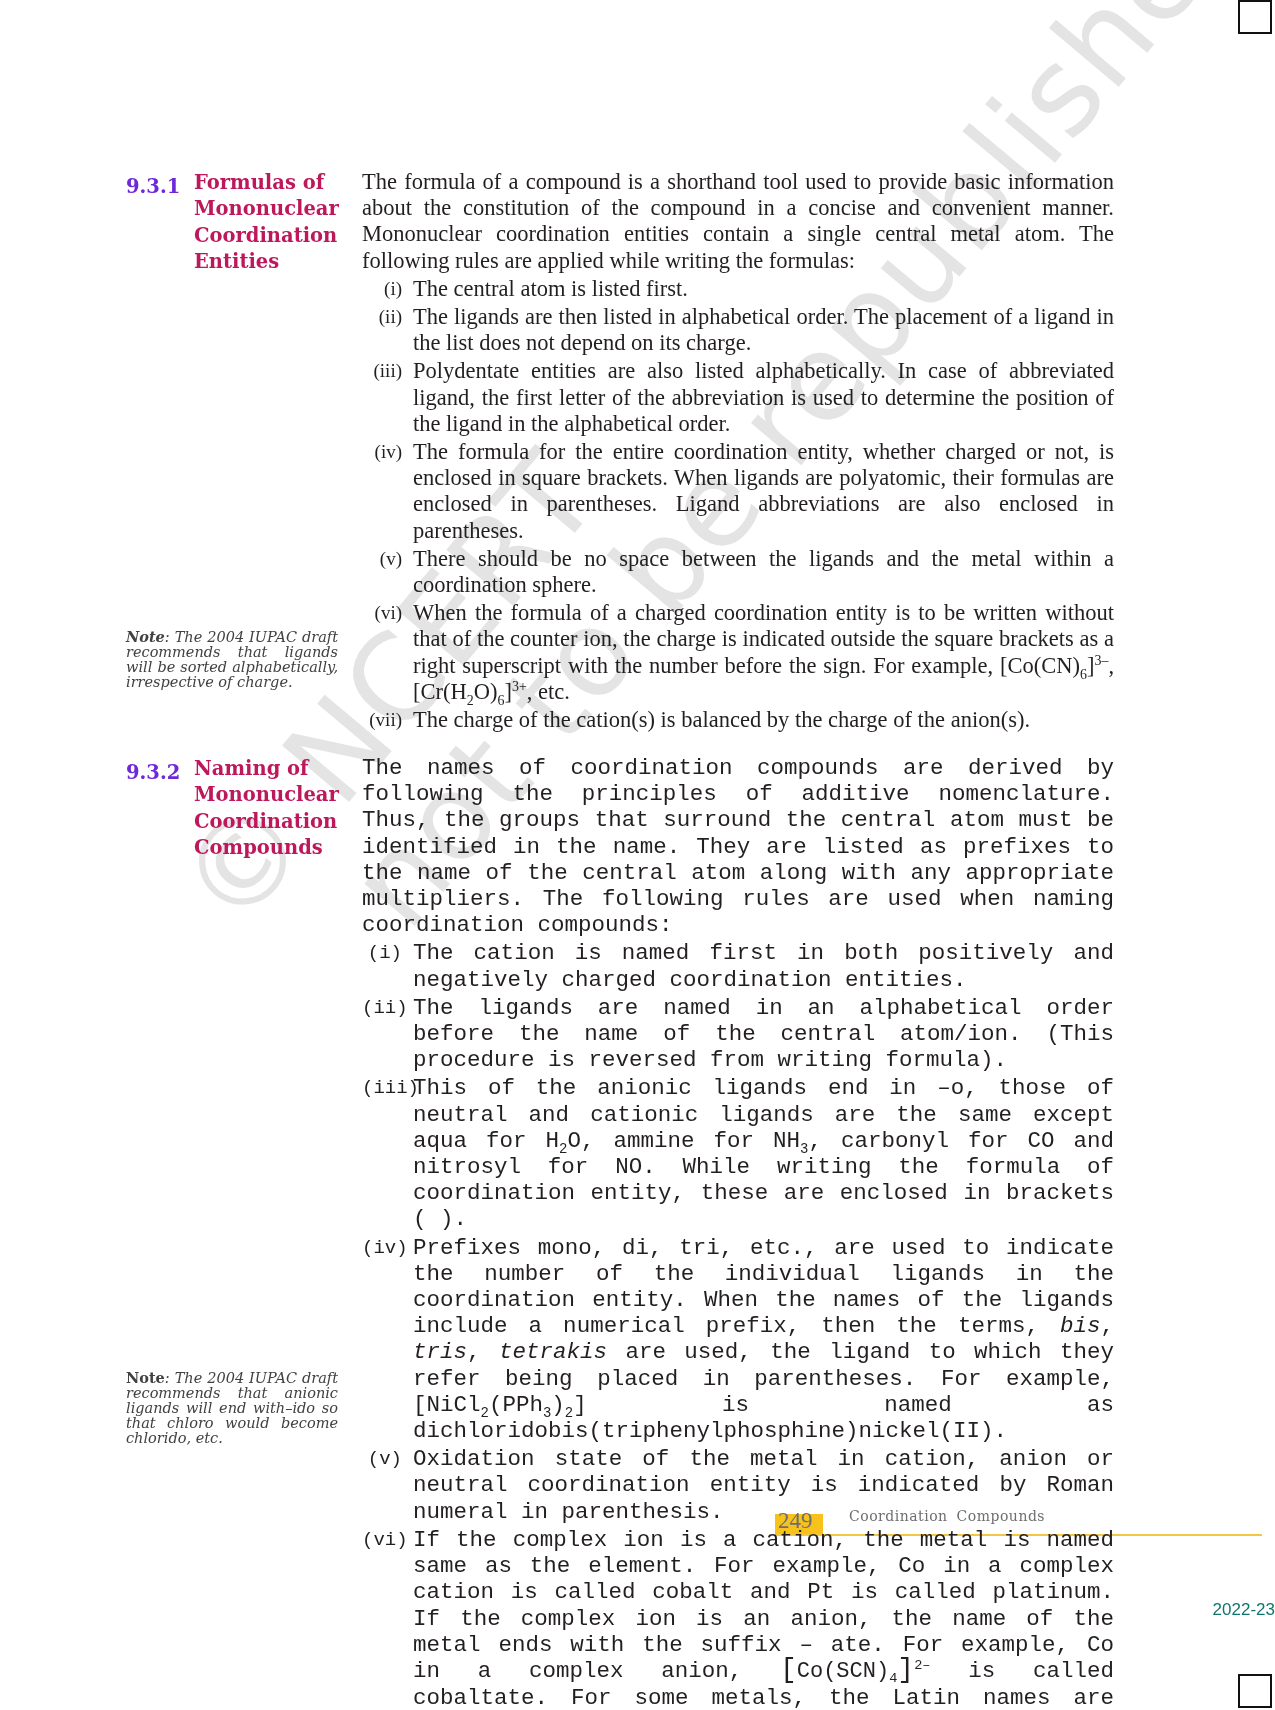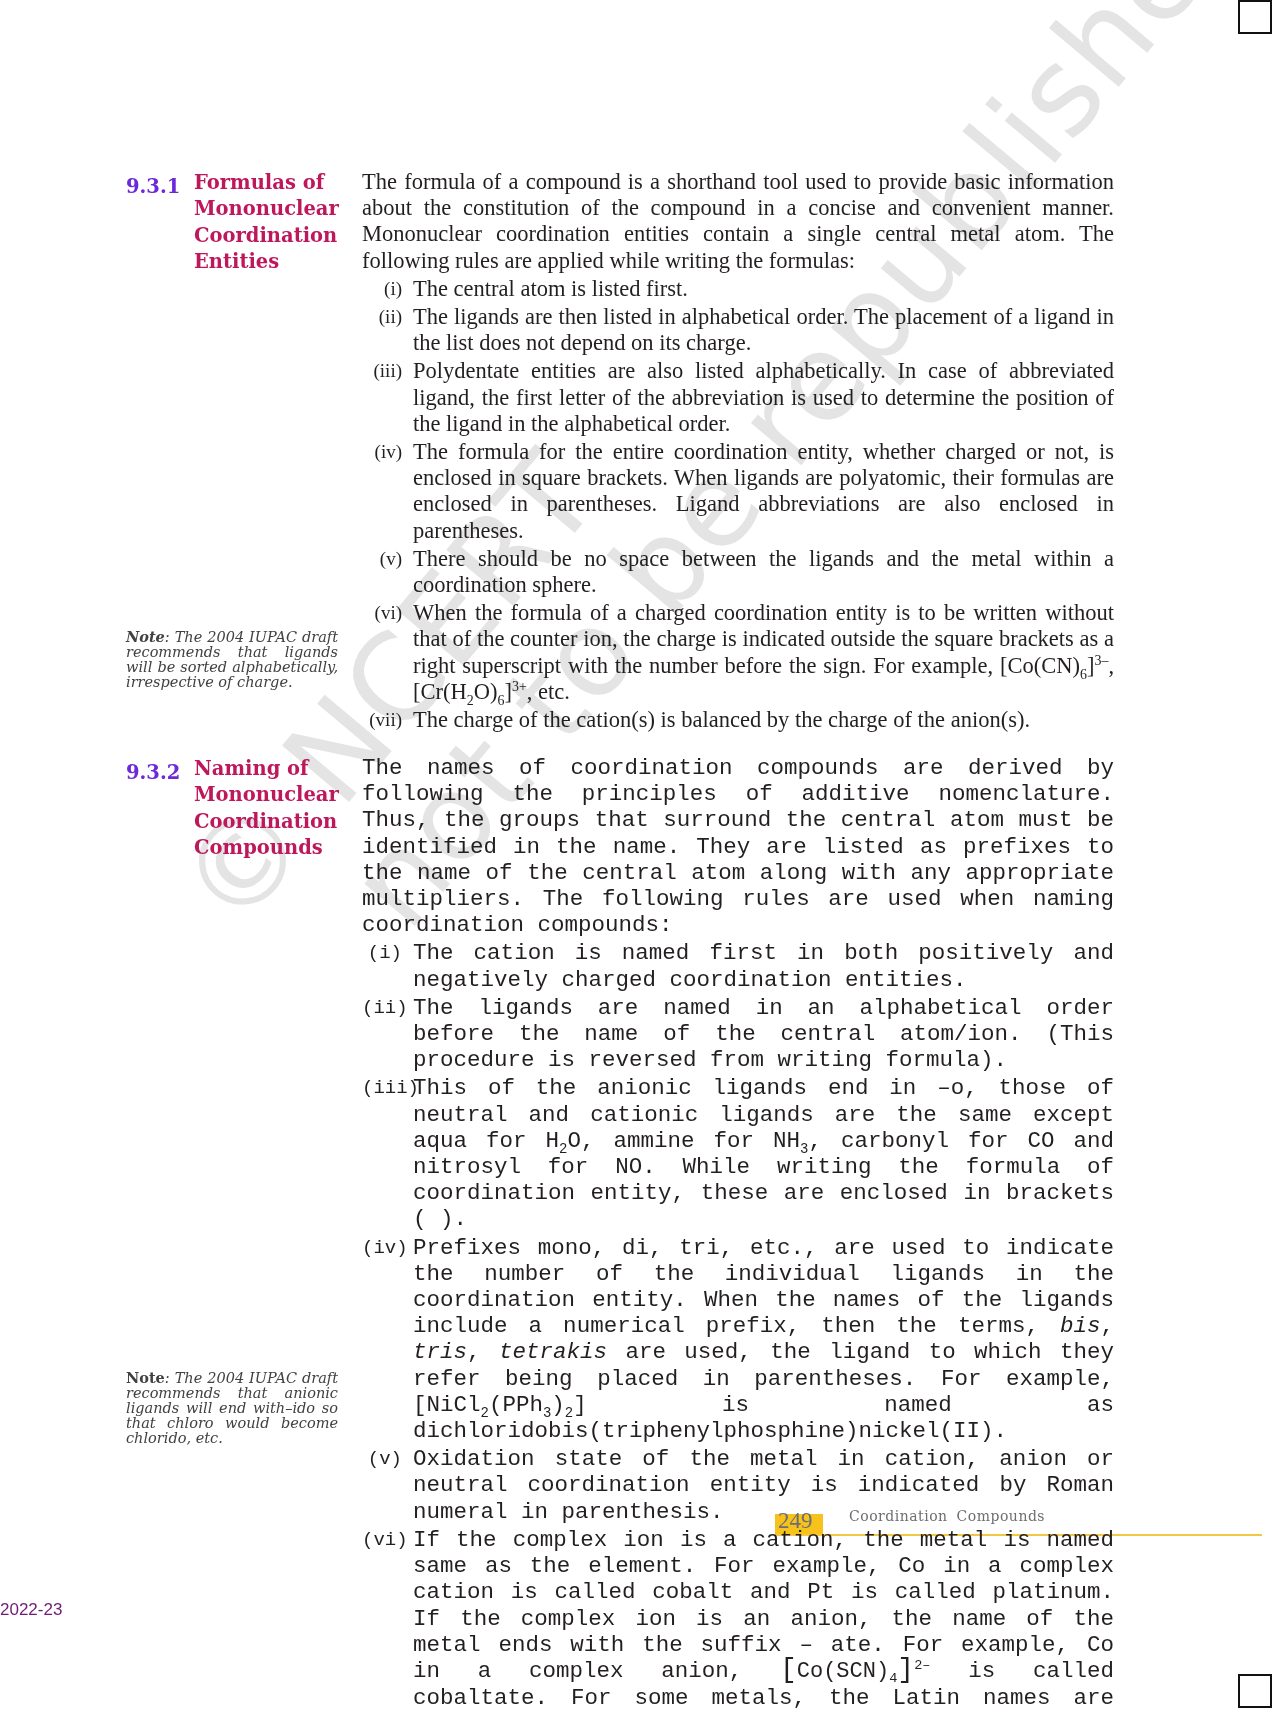--- a/index.html
+++ b/index.html
@@ -58,22 +58,22 @@
   .page-num {
     position: absolute; left: 778px; top: 1508px;
     font-family: Liberation Serif, serif; font-size: 23px; color: #6d6e71; z-index: 2;
   }
   .chapter-name {
     position: absolute; left: 849px; top: 1508px;
     font-family: "DejaVu Serif", serif; font-size: 14px; color: #6d6e71; letter-spacing: 0.5px;
     word-spacing: 4px;
   }
   .year {
-    position: absolute; left: 0; width: 1275px; top: 1600px; text-align: left;
-    font-family: "Liberation Sans", sans-serif; font-size: 17px; color: #701a75;
+    position: absolute; left: 0; width: 1275px; top: 1600px; text-align: right;
+    font-family: "Liberation Sans", sans-serif; font-size: 17px; color: #0f766e;
   }
   .bracket-formula { font-size: 22px; }
   .bigbr { font-size: 28px; line-height: 0; font-weight: 200; }
 </style>
 </head>
 <body>
 
 <div class="corner-box" style="left:1238px; top:0px;"></div>
 <div class="corner-box" style="left:1238px; top:1674px;"></div>
 

